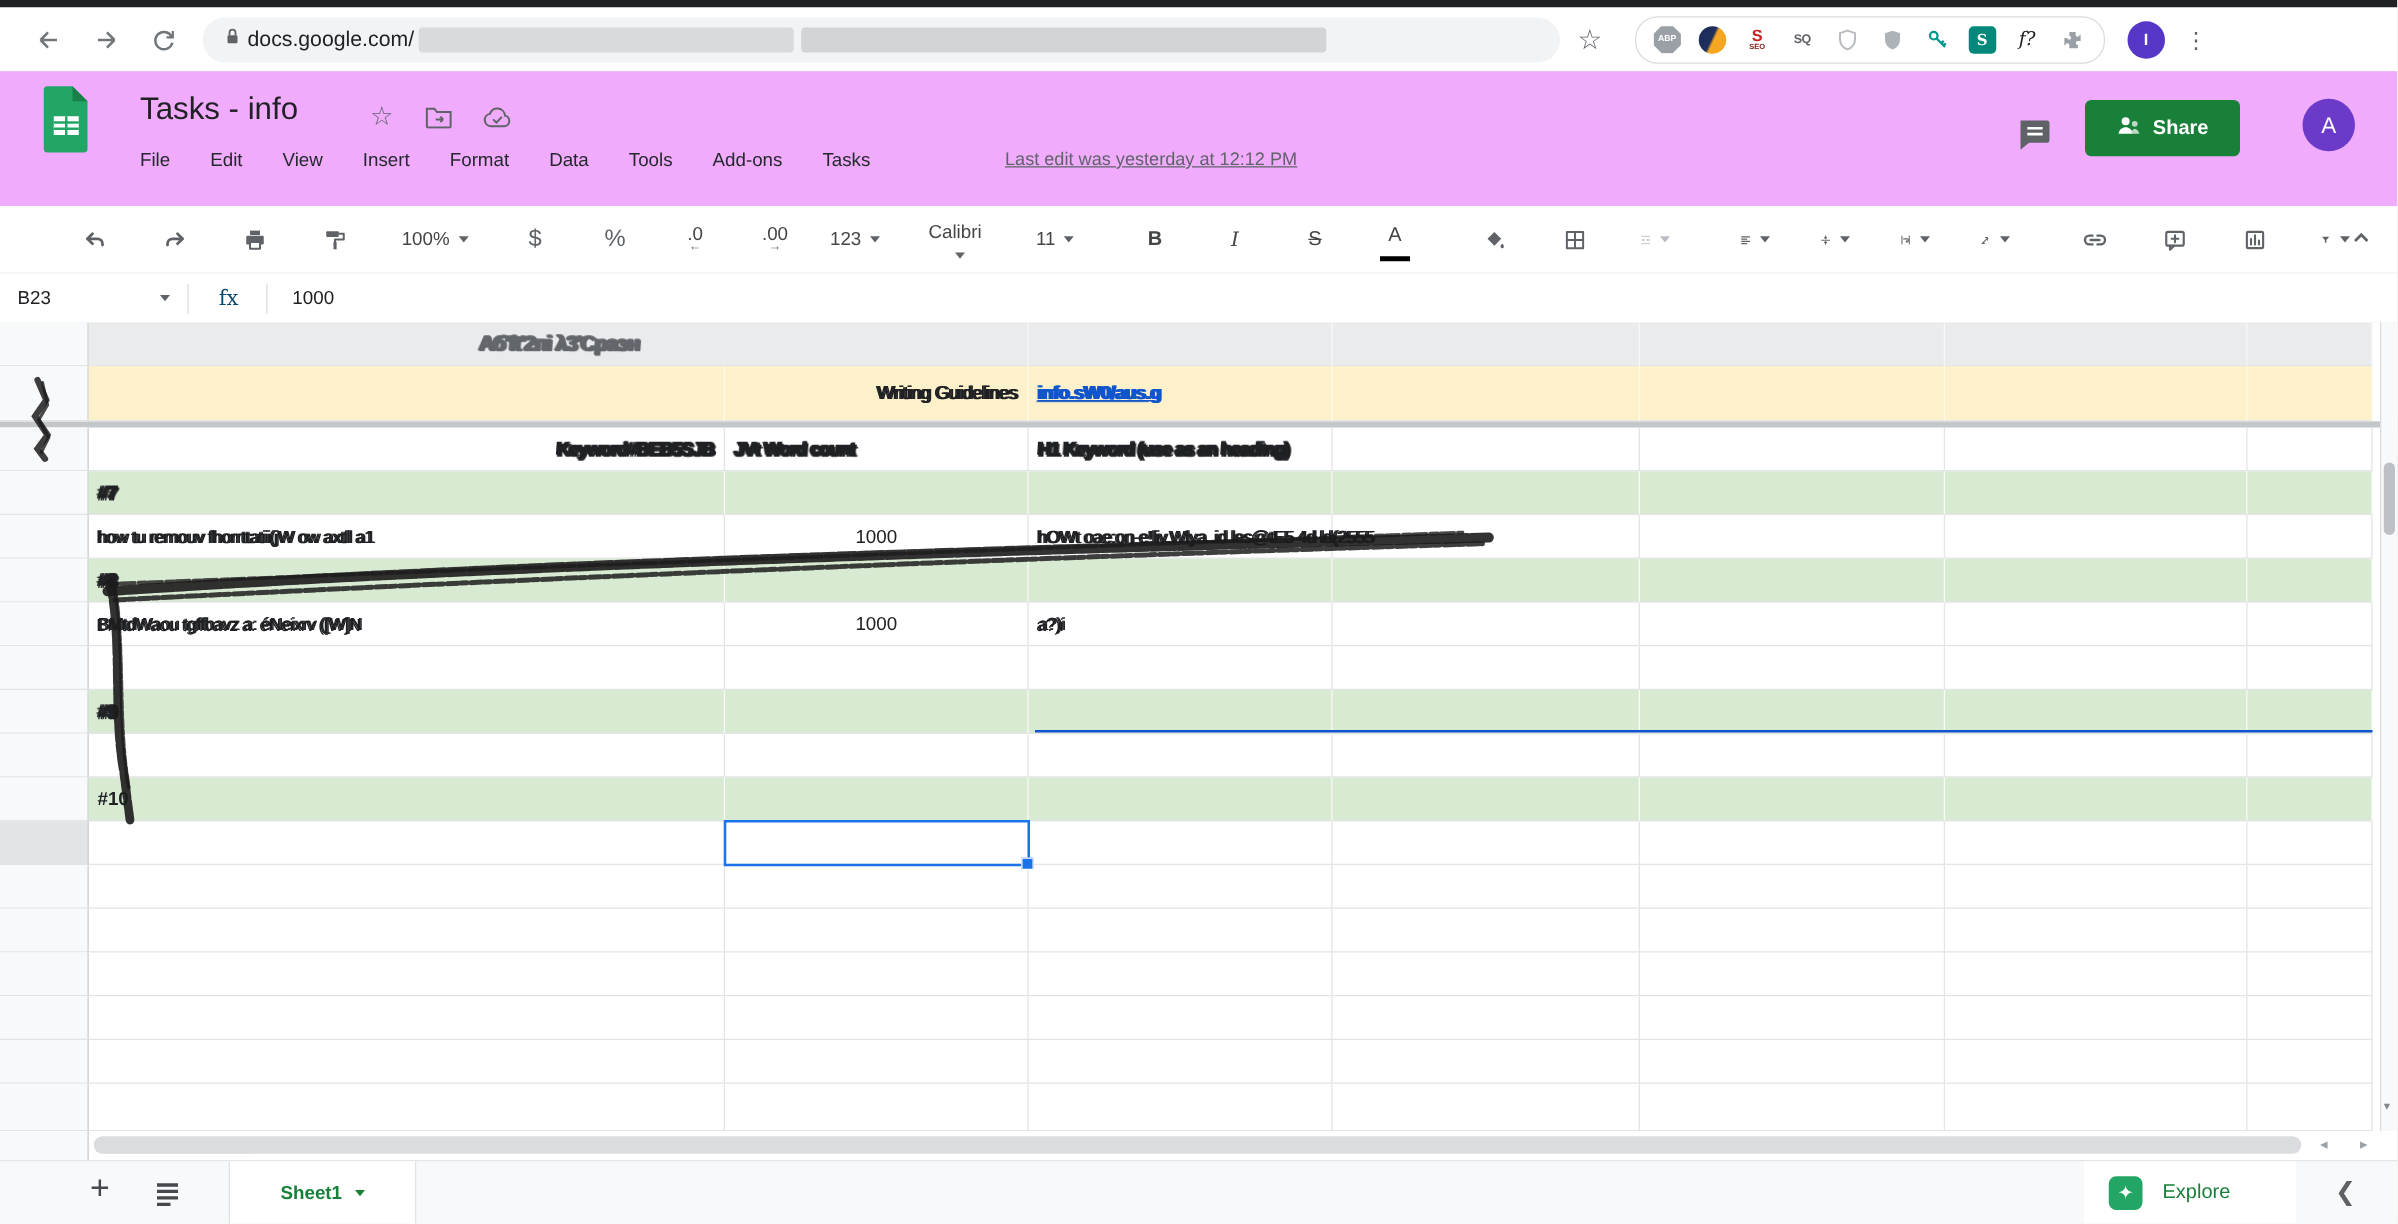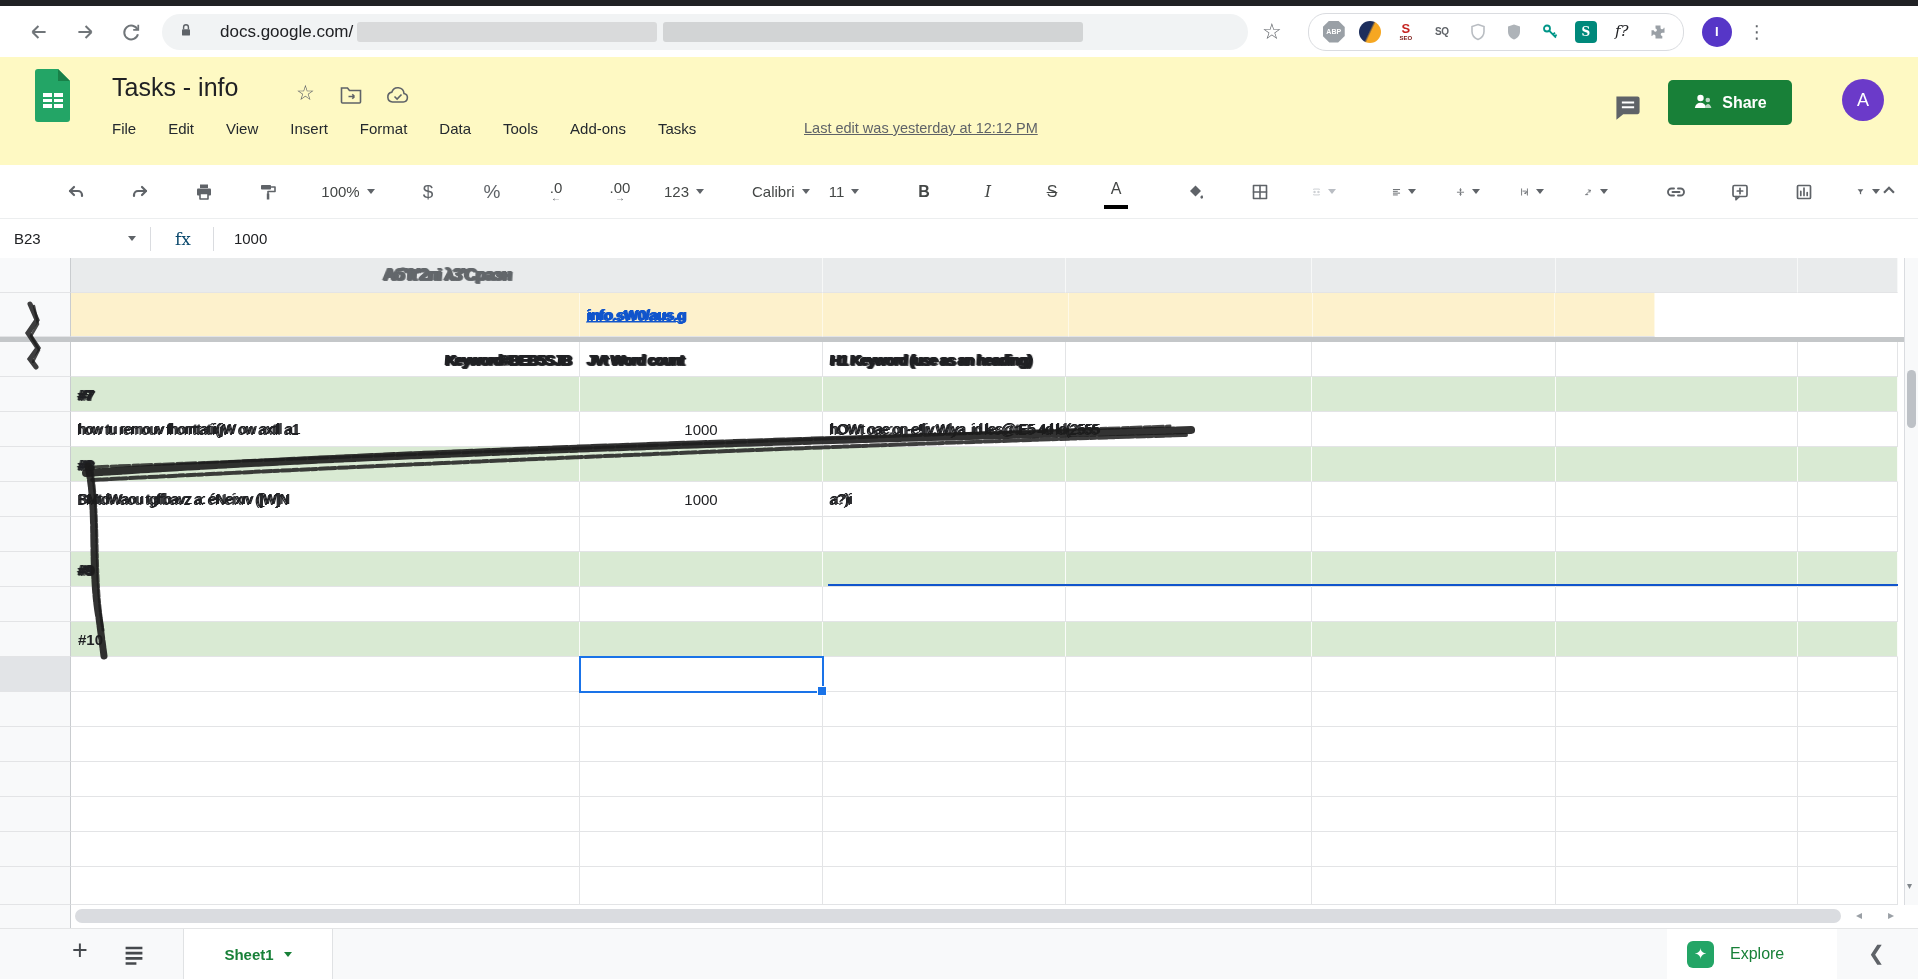--- a/index.html
+++ b/index.html
@@ -4,38 +4,38 @@
 <style>
   html,body{margin:0;padding:0;background:#e8e8e8;}
   .stage{position:relative;width:1918px;height:979px;background:#fff;overflow:hidden;
          font-family:"Liberation Sans",sans-serif;color:#202124;}
   
   .winstrip{position:absolute;left:0;top:0;width:1918px;height:6px;background:#202124;}
   .chrome{position:absolute;left:0;top:6px;width:1918px;height:51px;background:#fff;border-bottom:1px solid #dfe1e5;display:flex;align-items:center;}
   .navic{width:34px;height:34px;display:flex;align-items:center;justify-content:center;color:#5f6368;}
   .navic svg{stroke:#707579;stroke-width:1.8;fill:none;}
   .urlbar{position:relative;margin-left:14px;width:1086px;height:36px;border-radius:18px;background:#f1f3f4;display:flex;align-items:center;padding-left:16px;box-sizing:border-box;}
-  .urltext{font-size:17px;color:#202124;margin-left:26px;}
+  .urltext{font-size:17px;color:#202124;margin-left:4px;}
   .redact{height:20px;border-radius:3px;background:#d9dadb;}
   .r1{width:300px;margin-left:4px;}
   .r2{width:420px;margin-left:6px;background:#d2d4d5;}
   .star-bm{font-size:22px;color:#5f6368;margin-left:14px;}
   .extpill{display:flex;align-items:center;gap:14px;margin-left:26px;border:1px solid #dadce0;border-radius:18px;height:36px;padding:0 14px;}
   .ext{width:22px;height:22px;display:flex;align-items:center;justify-content:center;flex-direction:column;line-height:1;}
   .ext-abp{background:#9aa0a6;color:#fff;font-weight:700;font-size:7px;clip-path:polygon(30% 0,70% 0,100% 30%,100% 70%,70% 100%,30% 100%,0 70%,0 30%);}
   .ext-flame{border-radius:50%;background:linear-gradient(115deg,#1d2e5c 46%,#f6a722 54%);}
   .ext-seo{color:#c5221f;font-weight:800;font-size:13px;}
   .ext-seo small{font-size:6px;color:#7a1713;letter-spacing:0;}
   .ext-sq{color:#5f6368;font-weight:800;font-size:10px;letter-spacing:-0.5px;}
   .ext-fq{font-family:"DejaVu Serif",serif;font-style:italic;font-size:15px;color:#202124;}
   .ext-steal{background:#00897b;border-radius:4px;color:#fff;font-size:12px;font-weight:700;font-family:"DejaVu Serif",serif;}
   .bravatar{width:30px;height:30px;border-radius:50%;background:#5636c7;color:#fff;font-size:13px;display:flex;align-items:center;justify-content:center;margin-left:18px;font-weight:700;}
   .kebab{font-size:18px;color:#5f6368;margin-left:16px;letter-spacing:0;}
   
-  .appheader{position:absolute;left:0;top:57px;width:1918px;height:108px;background:#fef9c3;}
+  .appheader{position:absolute;left:0;top:57px;width:1918px;height:108px;background:#f0abfc;}
   .slogo{position:absolute;left:32px;top:10px;}
   .dtitle{position:absolute;left:112px;top:16px;font-size:25px;color:#202124;}
   .trow-ic{position:absolute;top:24px;color:#5f6368;font-size:21px;}
   .menubar{position:absolute;left:112px;top:63px;display:flex;gap:32px;font-size:15px;color:#24292e;}
   .menubar span{cursor:default;}
   .lastedit{position:absolute;left:804px;top:63px;font-size:14.5px;color:#5f6368;text-decoration:underline;}
   .hdr-comment{position:absolute;left:1613px;top:36px;}
   .sharebtn{position:absolute;left:1668px;top:23px;width:124px;height:45px;background:#188038;border-radius:5px;color:#fff;display:flex;align-items:center;justify-content:center;gap:9px;font-size:16px;font-weight:700;}
   .avatarA{position:absolute;left:1842px;top:22px;width:42px;height:42px;border-radius:50%;background:#6b3ac9;color:#fff;display:flex;align-items:center;justify-content:center;font-size:18px;}
   
@@ -45,21 +45,21 @@
   .vsep{width:1px;height:26px;background:#dadce0;margin:0 8px;}
   .crt{width:0;height:0;border-left:4px solid transparent;border-right:4px solid transparent;border-top:5px solid #5f6368;display:inline-block;margin-left:7px;}
   .crt.dim{border-top-color:#b9bdc3;}
   .glyph{font-size:19px;color:#5f6368;}
   .dec{flex-direction:column;line-height:0.8;}
   .dec .darr{font-size:10px;color:#5f6368;}
   .bold-b{font-weight:800;font-size:16px;}
   .ital-i{font-style:italic;font-family:"DejaVu Serif",serif;font-size:16px;}
   .strk{text-decoration:line-through;font-size:16px;}
   .tcol{font-size:16px;border-bottom:4px solid #000;line-height:1.05;}
-  .fontname{width:112px;justify-content:flex-start;}
+  .fontname{width:112px;justify-content:flex-start;flex-direction:column;}
   .fsize{width:34px;}
   .tb-collapse{position:absolute;right:18px;top:14px;}
   
   .fbar{position:absolute;left:0;top:219px;width:1918px;height:39px;background:#fff;border-bottom:1px solid #d9dadb;display:flex;align-items:center;}
   .namebox{width:150px;display:flex;align-items:center;justify-content:space-between;padding:0 14px;box-sizing:border-box;font-size:15px;}
   .fx{font-family:"DejaVu Serif",serif;color:#0c4a6e;font-size:17px;margin:0 22px 0 24px;}
   .fval{font-size:15px;margin-left:20px;color:#202124;}
   .fsep{width:1px;height:24px;background:#dadce0;}
   
   .grid{position:absolute;left:0;top:258px;width:1918px;height:647px;background:#fff;overflow:hidden;}
@@ -386,20 +386,23 @@
           <div class="cell" style="width: 243px;"></div>
           <div class="cell" style="width: 246px;"></div>
           <div class="cell" style="width: 244px;"></div>
           <div class="cell" style="width: 242px;"></div>
           <div class="cell" style="width: 100px;"></div>
           <div style="width: 6px;"></div>
         </div>
         <div class="grow k-guidelines" style="height: 44px;">
           <div class="rowhead" style="width: 71px; height: 44px;"></div>
           <div class="cell" style="width: 509px;"></div>
+          <div class="cell t-right" style="width: 243px;">
+            <span class="g1">Writing Guidelines</span>
+          </div>
           <div class="cell t-left lnk" style="width: 243px;">
             <span class="g1">info.sW0/aus.g</span>
           </div>
           <div class="cell" style="width: 246px;"></div>
           <div class="cell" style="width: 244px;"></div>
           <div class="cell" style="width: 242px;"></div>
           <div class="cell" style="width: 100px;"></div>
           <div style="width: 6px;"></div>
         </div>
         <div class="grow k-frozen-divider k-divider" style="height: 5px;"></div>

